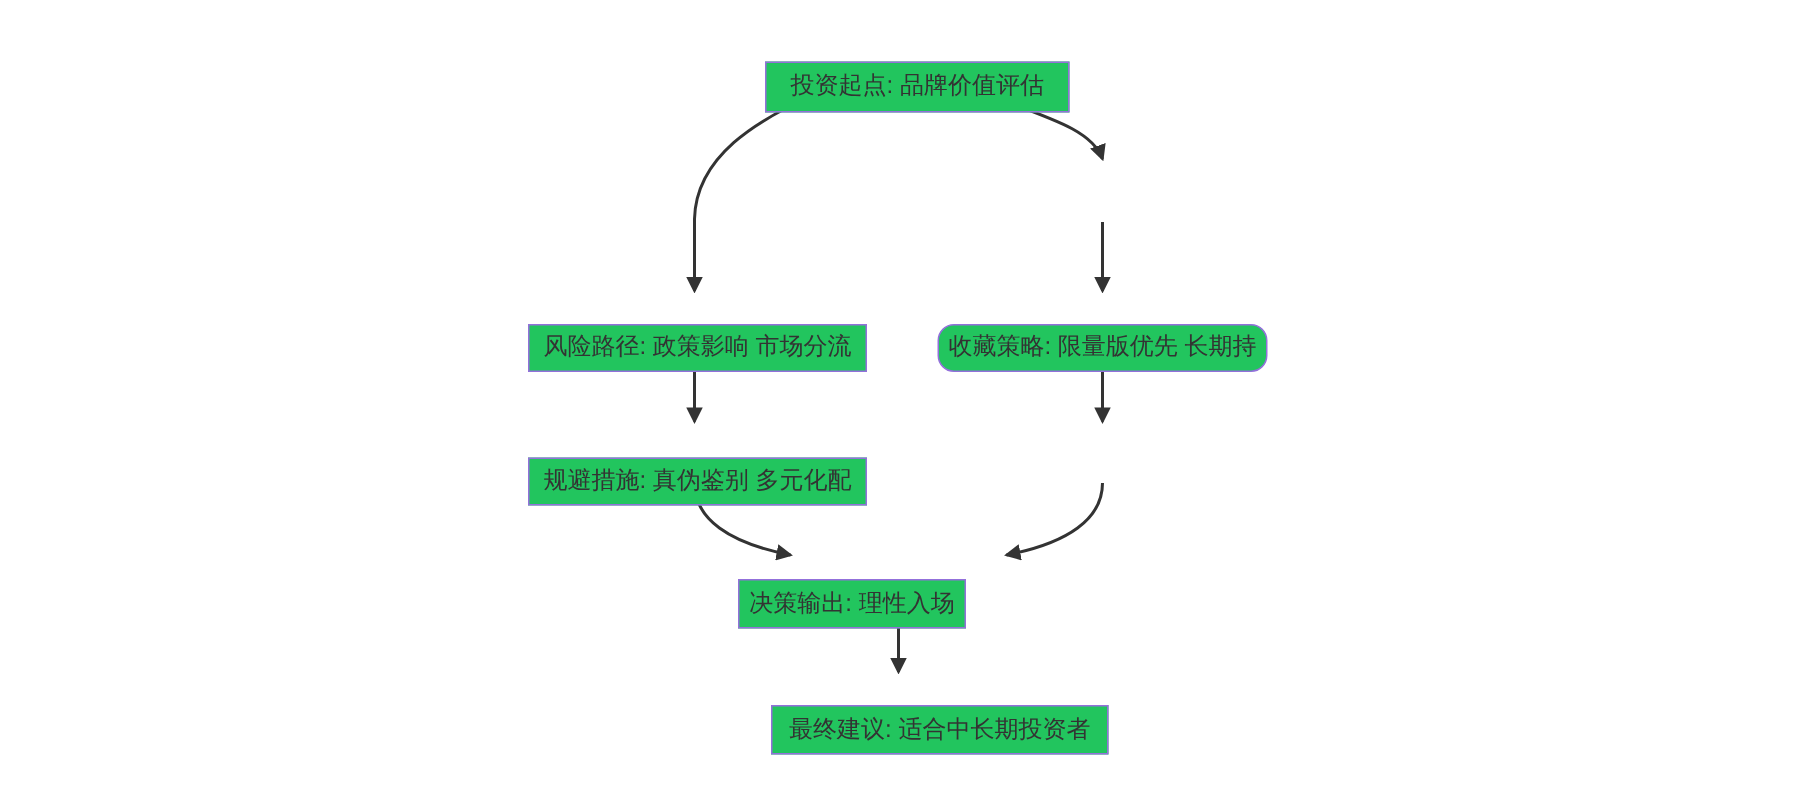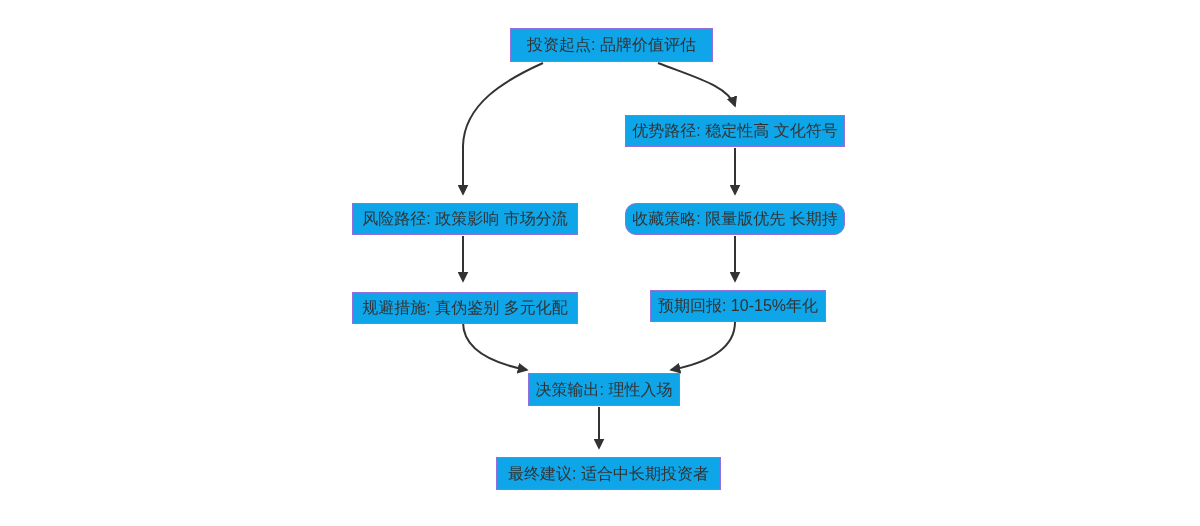--- a/index.html
+++ b/index.html
@@ -25,30 +25,31 @@
   }
   .edge-layer path.edge {
     fill: none;
     stroke: #333333;
     stroke-width: 2px;
   }
   .node {
     position: absolute;
     z-index: 2;
     box-sizing: border-box;
-    background: #0ea5e9;
+    background: #22c55e;
     border: 1px solid #9370DB;
     color: #333333;
     font-size: 16px;
     line-height: 1;
     display: flex;
     align-items: center;
     justify-content: center;
     white-space: nowrap;
     text-align: center;
+    margin-top: 13px;
   }
 </style>
 </head>
 <body>
 
 <div class="canvas">
 
   <svg class="edge-layer" width="1200" height="526" viewBox="0 0 1200 526" xmlns="http://www.w3.org/2000/svg">
     <defs>
       <marker id="arrow" viewBox="0 0 10 10" refX="8.5" refY="5" markerWidth="11" markerHeight="11" orient="auto-start-reverse" markerUnits="userSpaceOnUse">
@@ -60,27 +61,25 @@
     <path class="edge" d="M 735 148 L 735 194" marker-end="url(#arrow)"></path>
     <path class="edge" d="M 463 236 L 463 281" marker-end="url(#arrow)"></path>
     <path class="edge" d="M 735 236 L 735 281" marker-end="url(#arrow)"></path>
     <path class="edge" d="M 463 322 C 463 346, 486 362, 527 370" marker-end="url(#arrow)"></path>
     <path class="edge" d="M 735 322 C 735 346, 712 362, 671 370" marker-end="url(#arrow)"></path>
     <path class="edge" d="M 599 407 L 599 448" marker-end="url(#arrow)"></path>
   </svg>
 
   <div class="node" style="left:510px; top:28px; width:203px; height:34px;">投资起点: 品牌价值评估</div>
 
-  <div class="node" style="left:625px; top:115px; width:220px; height:32px;">优势路径: 稳定性高 文化符号</div>
 
   <div class="node" style="left:352px; top:203px; width:226px; height:32px;">风险路径: 政策影响 市场分流</div>
 
   <div class="node" style="left:625px; top:203px; width:220px; height:32px;border-radius:11px;">收藏策略: 限量版优先 长期持</div>
 
   <div class="node" style="left:352px; top:292px; width:226px; height:32px;">规避措施: 真伪鉴别 多元化配</div>
 
-  <div class="node" style="left:650px; top:290px; width:176px; height:32px;">预期回报: 10-15%年化</div>
 
-  <div class="node" style="left:528px; top:373px; width:152px; height:33px;">决策输出: 理性入场</div>
+  <div class="node" style="left:492px; top:373px; width:152px; height:33px;">决策输出: 理性入场</div>
 
-  <div class="node" style="left:496px; top:457px; width:225px; height:33px;">最终建议: 适合中长期投资者</div>
+  <div class="node" style="left:514px; top:457px; width:225px; height:33px;">最终建议: 适合中长期投资者</div>
 
 </div>
 
 </body></html>

